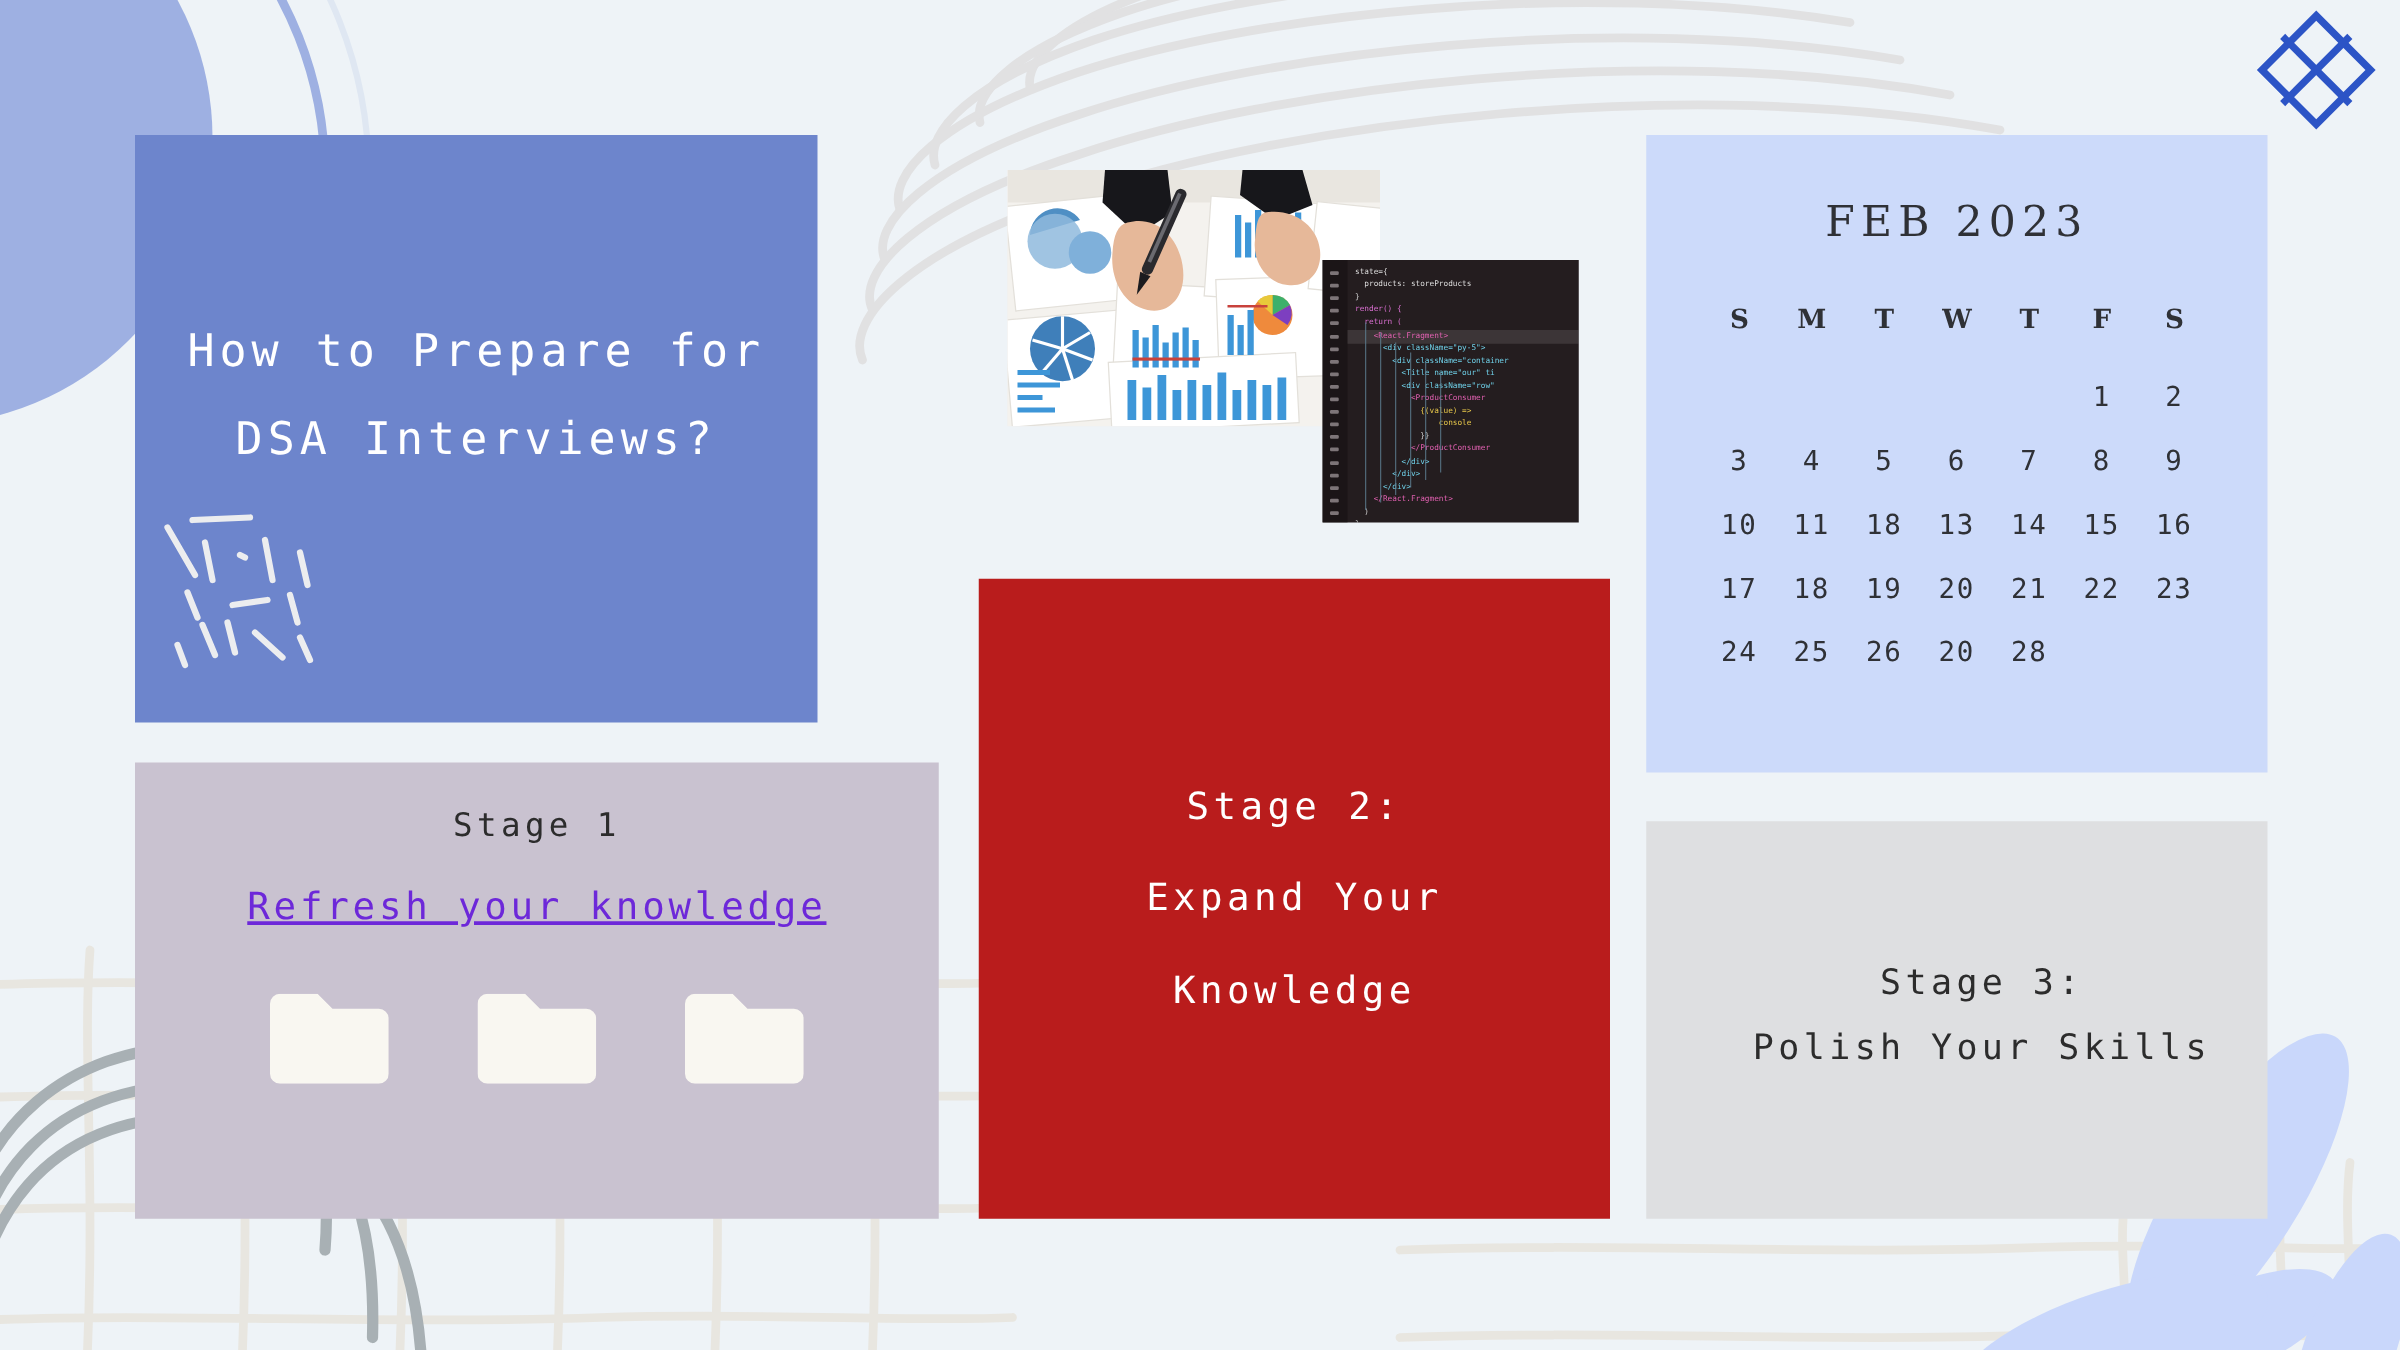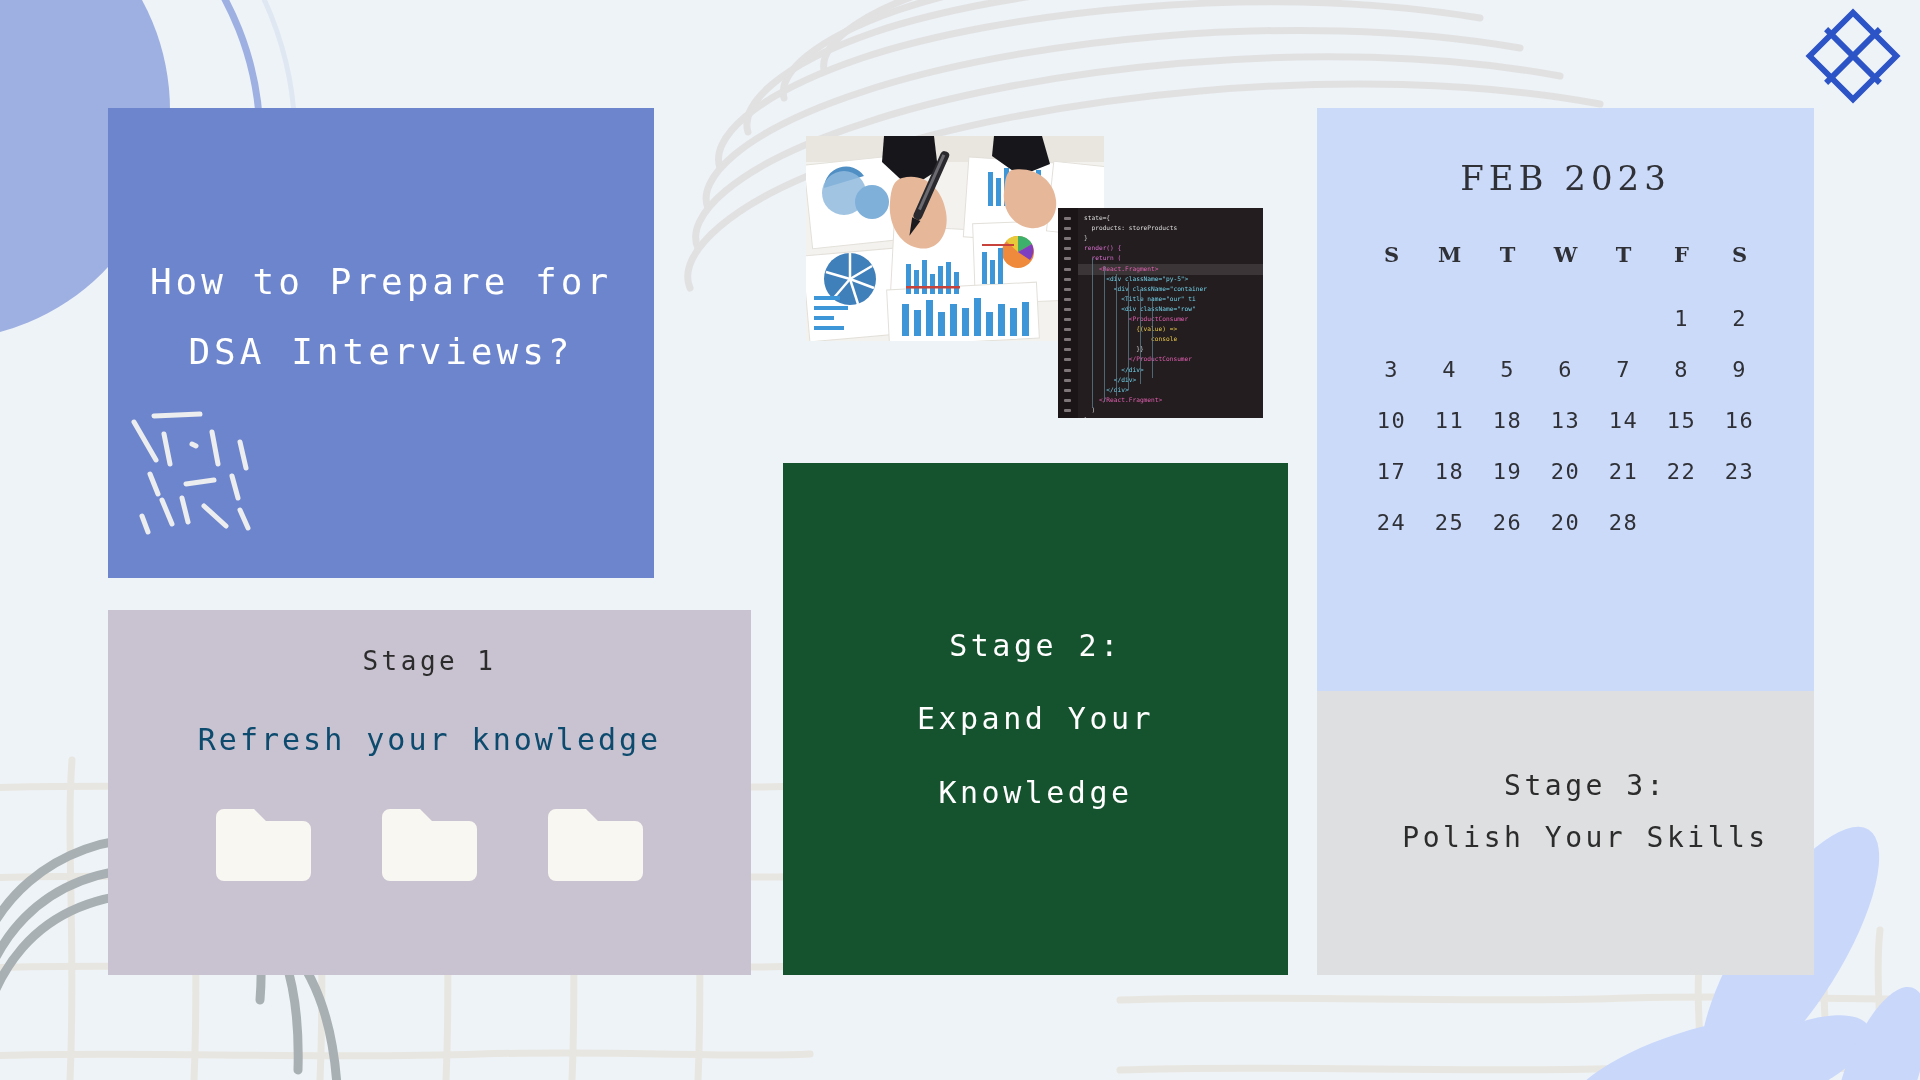--- a/index.html
+++ b/index.html
@@ -64,52 +64,53 @@
     justify-content: flex-start;
     padding-top: 36px;
   }
   .stage1-heading {
     color: #2c2c2c;
     font-size: 26px;
     letter-spacing: 3.5px;
     font-family: "DejaVu Sans Mono", monospace;
   }
   .stage1-sub {
-    color: #0c4a6e;
+    color: #6d28d9;
     font-size: 30px;
     letter-spacing: 3px;
-    margin-top: 46px;
+    margin-top: 32px;
     font-family: "DejaVu Sans Mono", monospace;
     white-space: nowrap;
+    text-decoration: underline;
   }
   .folder-row {
     display: flex;
     gap: 71px;
     margin-top: 52px;
   }
   .folder { width: 95px; height: 72px; position: relative; }
 
   #stage2-card {
     left: 783px; top: 463px;
     width: 505px; height: 512px;
-    background: #14532d;
+    background: #b91c1c;
   }
   .stage2-text {
     color: #ffffff;
     font-size: 30px;
     letter-spacing: 3.5px;
     line-height: 2.45;
     text-align: center;
     font-family: "DejaVu Sans Mono", monospace;
   }
   .stage2-text .line { display: block; white-space: nowrap; }
 
   #calendar-card {
     left: 1317px; top: 108px;
-    width: 497px; height: 583px;
+    width: 497px; height: 510px;
     background: #ccdafa;
     justify-content: flex-start;
     padding-top: 50px;
   }
   .cal-title {
     color: #2f3136;
     font-size: 34px;
     letter-spacing: 5px;
     font-family: "DejaVu Serif", serif;
     font-weight: 400;

